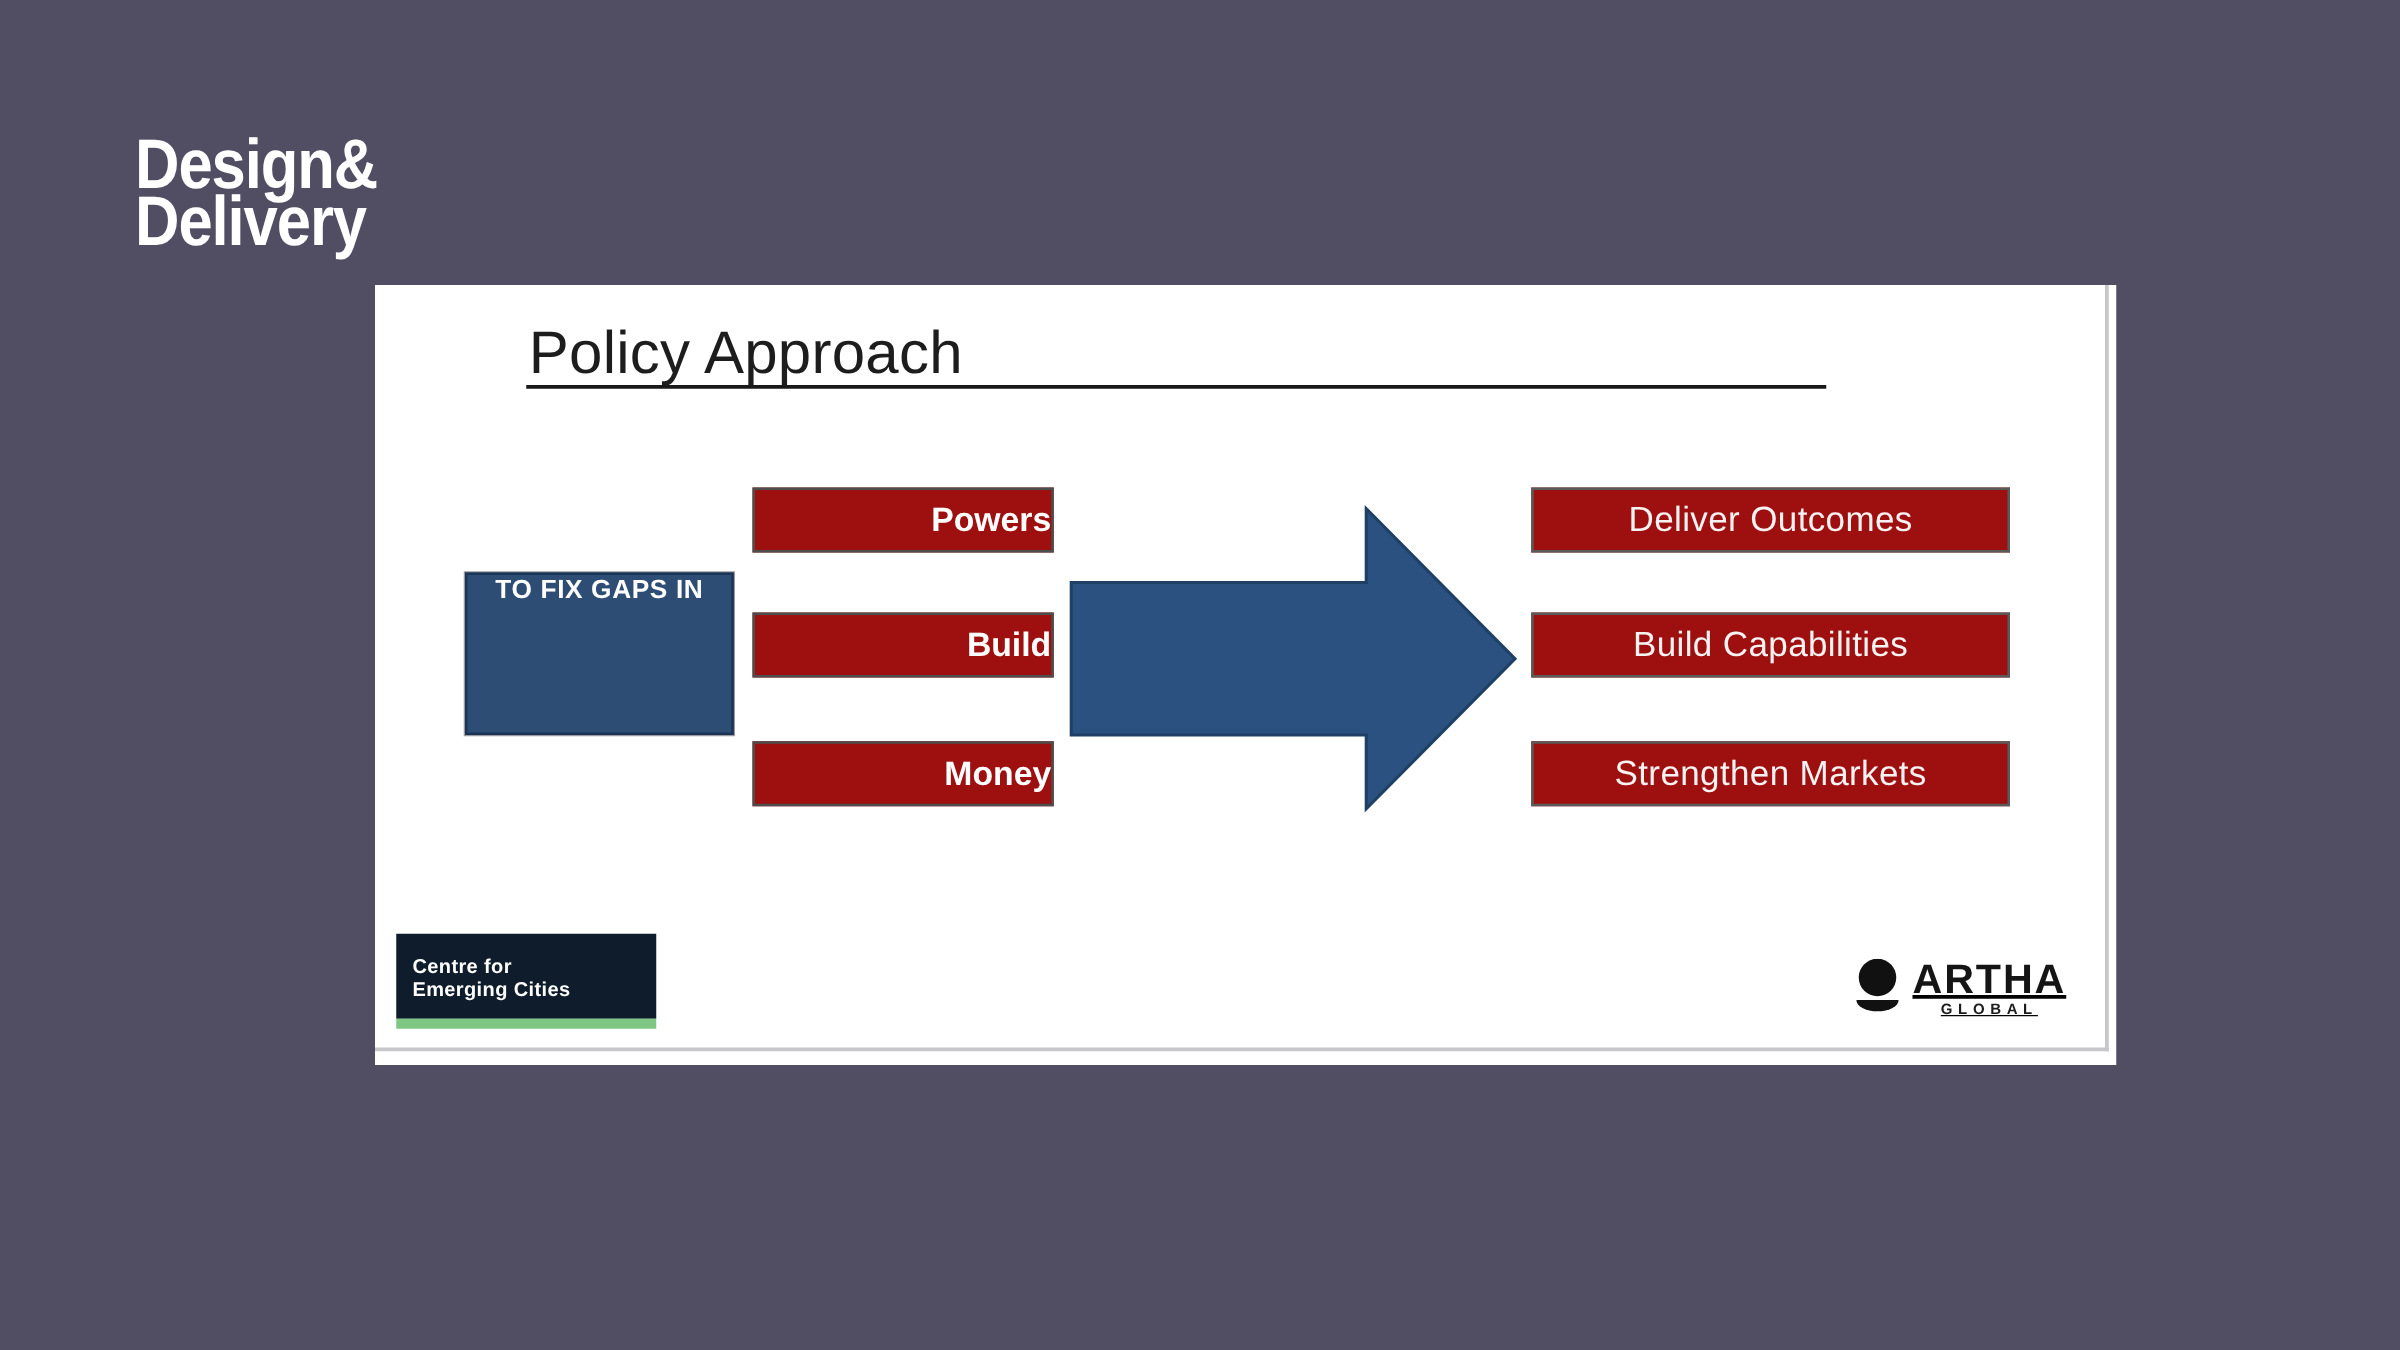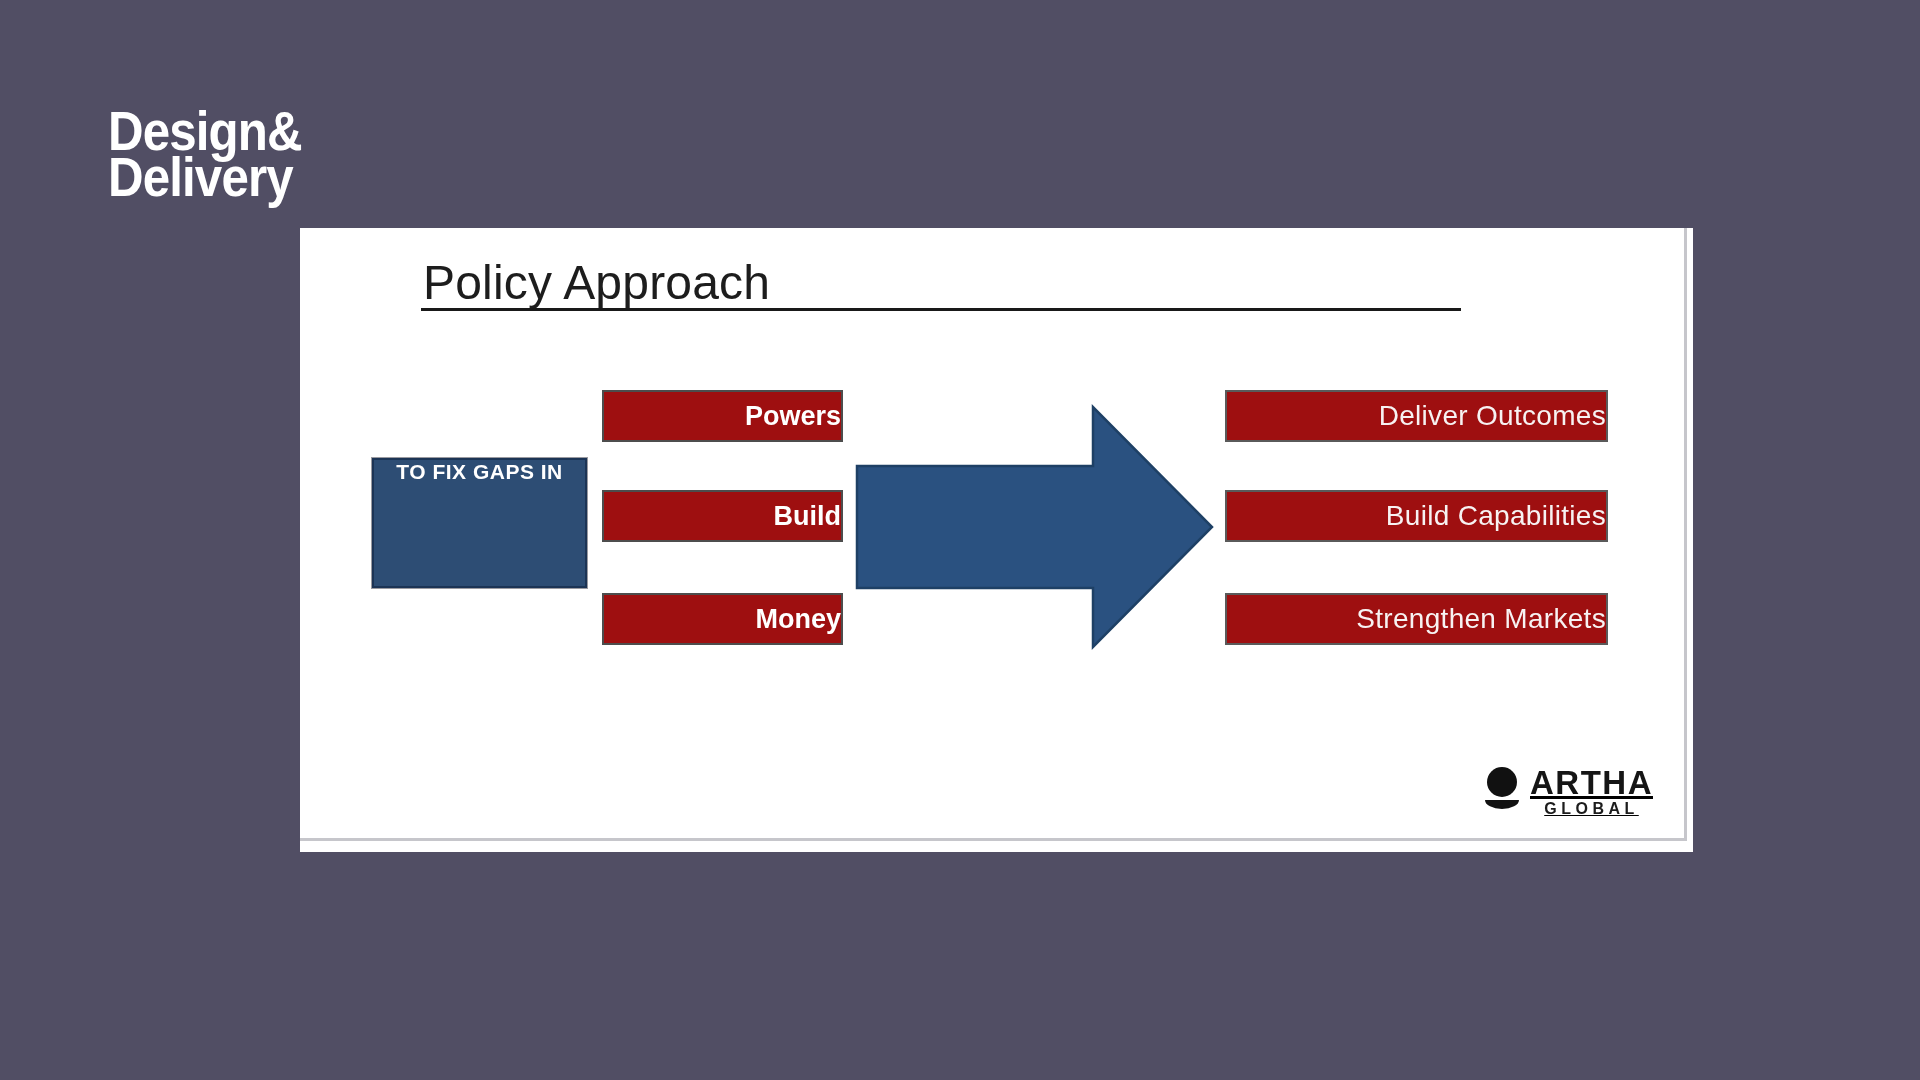--- a/index.html
+++ b/index.html
@@ -53,21 +53,21 @@
     display: flex; align-items: center; justify-content: flex-end;
     color: #ffffff; font-size: 27px; font-weight: 700;
   }
   .gap-0 { top: 162px; } .gap-1 { top: 262px; } .gap-2 { top: 365px; }
 
   .arrow-wrap { position: absolute; left: 555px; top: 175px; width: 360px; height: 248px; }
 
   .outcome-box {
     position: absolute; left: 925px; width: 383px; height: 52px;
     background: #9e0f10; border: 2px solid #5a5a5a;
-    display: flex; align-items: center; justify-content: flex-end;
+    display: flex; align-items: center; justify-content: center;
     color: #f7f2f2; font-size: 28px; font-weight: 400; letter-spacing: 0.3px;
   }
   .out-0 { top: 162px; } .out-1 { top: 262px; } .out-2 { top: 365px; }
 
   
   .cec-logo { position: absolute; left: 17px; top: 519px; width: 208px; }
   .cec-main {
     background: #0e1c2b; height: 68px;
     padding: 17px 0 0 13px;
     color: #ffffff; font-size: 16px; font-weight: 700; line-height: 19px;
@@ -79,21 +79,21 @@
   .artha-logo {
     position: absolute; left: 1185px; top: 539px;
     display: flex; align-items: flex-start; gap: 11px; text-decoration: underline;
   }
   .artha-text { display: flex; flex-direction: column; align-items: center; }
   .artha-name {
     color: #151515; font-size: 33px; font-weight: 800;
     letter-spacing: 1.5px; line-height: 31px;
   }
   .artha-sub {
-    color: #1c1c1c; font-size: 16px; font-weight: 700;
+    color: #1c1c1c; font-size: 12px; font-weight: 700;
     letter-spacing: 4.5px; margin-top: 2px;
   }
 </style>
 </head>
 <body>
 
 <div class="deck-label">
   <div>Design&amp;</div>
   <div>Delivery</div>
 </div>
@@ -127,20 +127,27 @@
     <div class="outcome-box out-0">
       <span>Deliver Outcomes</span>
     </div>
     <div class="outcome-box out-1">
       <span>Build Capabilities</span>
     </div>
     <div class="outcome-box out-2">
       <span>Strengthen Markets</span>
     </div>
 
+    <div class="cec-logo">
+      <div class="cec-main">
+        <div>Centre for</div>
+        <div>Emerging Cities</div>
+      </div>
+      <div class="cec-bar"></div>
+    </div>
 
     <div class="artha-logo">
       <span>
         <svg width="34" height="44" viewBox="0 0 34 44">
           <circle cx="17" cy="15" r="15" fill="#111111"></circle>
           <path d="M0,33 A17,9 0 0 0 34,33 Z" fill="#111111"></path>
         </svg>
       </span>
       <span class="artha-text">
         <span class="artha-name">ARTHA</span>

